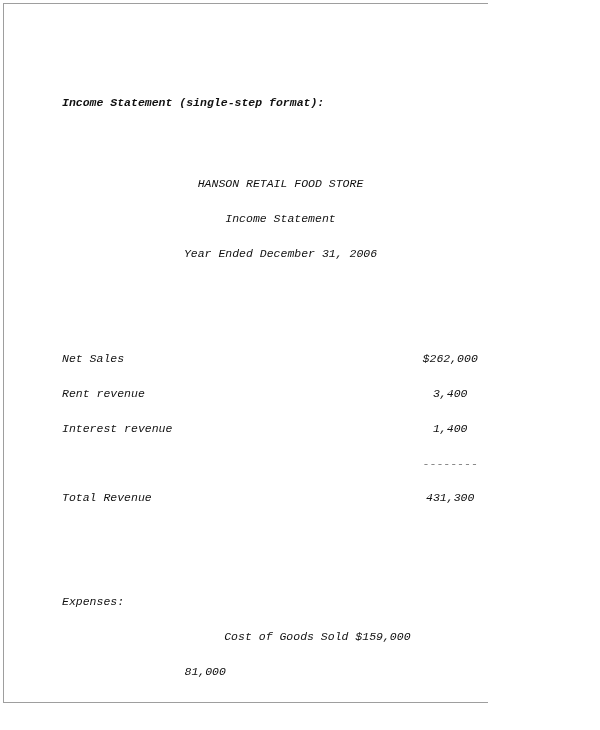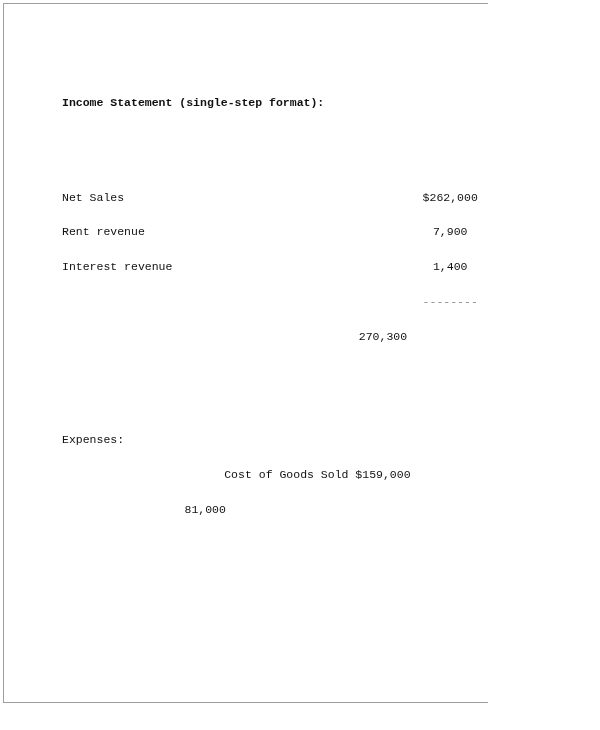--- a/index.html
+++ b/index.html
@@ -3,20 +3,21 @@
 <meta charset="utf-8">
 <style>
   html,body { margin:0; padding:0; background:#ffffff; }
   .page {
     position:relative;
     width:488px; height:730px;
     background:#ffffff;
     font-family:"Liberation Mono","DejaVu Sans Mono",monospace;
     color:#111111;
     overflow:hidden;
+    font-style:italic;
   }
   .frame {
     position:absolute;
     left:3px; top:3px;
     width:591px; height:700px;
     border:1px solid #9e9e9e;
     box-sizing:border-box;
     pointer-events:none;
   }
   .doc {
@@ -42,45 +43,51 @@
 <body>
 
 <div class="page">
   <div class="frame"></div>
 
   <div class="doc">
 
     
     <div class="b">Income Statement (single-step format):</div>
 
+    <div class="center mt-hdr">
+      <div>HANSON RETAIL FOOD STORE</div>
+      <div>Income Statement</div>
+      <div>Year Ended December 31, 2006</div>
+    </div>
 
     <div class="mt-rev">
       <div class="r3">
         <span>Net Sales</span>
         <span class="c2"></span>
         <span class="c3">$262,000</span>
       </div>
       <div class="r3">
         <span>Rent revenue</span>
         <span class="c2"></span>
-        <span class="c3">7,900</span>
+        <span class="c3">3,400</span>
       </div>
       <div class="r3">
         <span>Interest revenue</span>
         <span class="c2"></span>
         <span class="c3">1,400</span>
       </div>
       <div class="r3">
         <span></span>
         <span class="c2"></span>
         <span class="c3 rule">--------</span>
       </div>
       <div class="r3">
+        <span>Total Revenue</span>
         <span class="c2"></span>
-        <span class="c3">270,300</span>
+        <span class="c3">431,300</span>
       </div>
     </div>
 
     <div class="mt-exp">
       <div>Expenses:</div>
       <div class="r3">
         <span class="indent">Cost of Goods Sold</span>
         <span class="c2">$159,000</span>
         <span class="c3"></span>
       </div>

